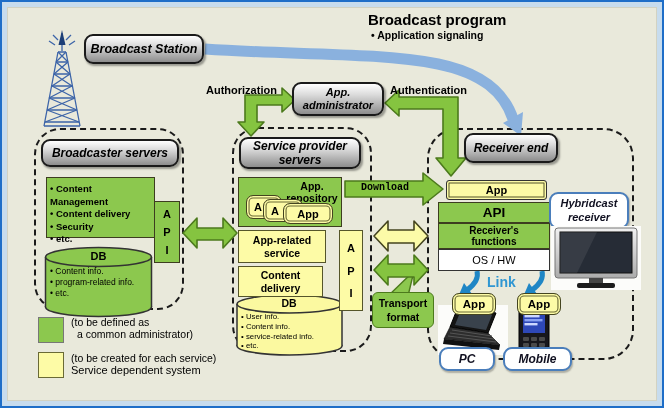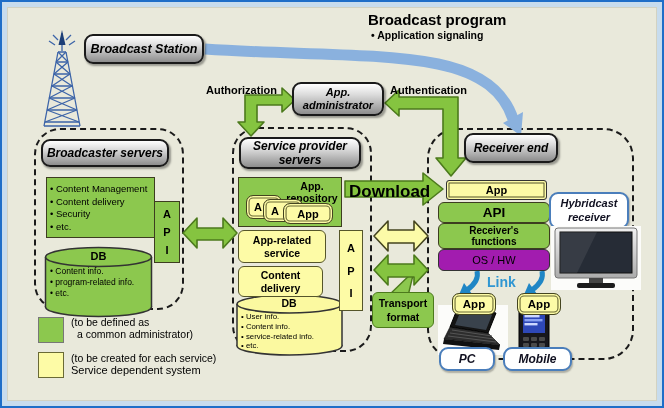--- a/index.html
+++ b/index.html
@@ -13,21 +13,21 @@
   svg.layer { position:absolute; left:0; top:0; }
   .dashed-group { position:absolute; border:2px dashed #1a1a1a; border-radius:26px; }
   .gray-box { background:linear-gradient(#ffffff, #dcdcdc 35%, #8d8d8d);
               border:2px solid #1a1a1a; border-radius:9px;
               display:flex; flex-direction:column; align-items:center; justify-content:center;
               font-weight:bold; font-style:italic; color:#000;
               box-shadow:1.5px 2px 2px rgba(0,0,0,.35); text-align:center; }
   .green-box { background:#8cc84e; border:1.5px solid #3d3d20; }
   .yellow-box { background:#fdfba6; border:1.6px solid #55552a; }
   .cbox { display:flex; flex-direction:column; align-items:center; justify-content:center;
-          font-weight:bold; color:#000; text-align:center;border-radius:6px; }
+          font-weight:bold; color:#000; text-align:center; }
   .vapi { display:flex; flex-direction:column; align-items:center; justify-content:space-evenly;
           font-weight:bold; font-size:11px; color:#000; }
   .chip { position:absolute; background:#fdfba6; border:1.7px solid #44441f; border-radius:7px;
           box-shadow:inset 0 0 0 1.5px #fdfba6, inset 0 0 0 2.6px #6a6a35;
           font-weight:bold; font-size:11px; color:#000; display:flex; align-items:center; }
   .white-blue-box { background:#ffffff; border:2px solid #4a7ebb; border-radius:9px;
           display:flex; flex-direction:column; align-items:center; justify-content:center;
           font-weight:bold; font-style:italic; color:#101020;
           box-shadow:1px 1.5px 1.5px rgba(0,0,0,.25); }
   .bullets { font-size:9.5px; line-height:12.5px; color:#000; }
@@ -106,25 +106,25 @@
   <div class="abs lbl" style="left:371px; top:29px; font-size:10.5px;">• Application signaling</div>
 
   <div class="abs lbl" style="left:206px; top:84px; font-size:11px;">Authorization</div>
   <div class="abs lbl" style="left:390px; top:84px; font-size:11px;">Authentication</div>
 
   <div class="abs gray-box" style="left:292px; top:82px; width:92px; height:34px; font-size:11px; line-height:13px;">
     <span>App.</span>
     <span>administrator</span>
   </div>
 
-  <div class="abs gray-box" style="left:41px; top:139px; width:128px; height:28px; font-size:12px;text-align:center;">
+  <div class="abs gray-box" style="left:41px; top:139px; width:138px; height:28px; font-size:12px;text-align:center;">
     <span>Broadcaster servers</span>
   </div>
 
-  <div class="abs green-box bullets" style="left:46px; top:177px; width:109px; height:61px; padding:5px 3px;">
+  <div class="abs green-box bullets" style="left:46px; top:177px; width:109px; height:61px; padding:5px 3px;font-weight:bold;">
     <div>• Content Management</div>
     <div>• Content delivery</div>
     <div>• Security</div>
     <div>• etc.</div>
   </div>
 
   <div class="abs green-box vapi" style="left:154px; top:201px; width:26px; height:62px;">
     <span>A</span>
     <span>P</span>
     <span>I</span>
@@ -183,21 +183,21 @@
   </div>
 
   <div class="abs lbl" style="left:236px; top:297px; width:106px; text-align:center; font-size:10.5px;">DB</div>
   <div class="abs" style="left:241px; top:312px; font-size:7.8px; line-height:9.8px; color:#000;">
     <div>• User info.</div>
     <div>• Content info.</div>
     <div>• service-related info.</div>
     <div>• etc.</div>
   </div>
 
-  <div class="abs lbl" style="left:349px; top:182px; width:72px; text-align:center; font-size:17px;">Download</div>
+  <div class="abs lbl" style="left:349px; top:182px; width:72px; text-align:center; font-size:10px;font-family:Liberation Mono, monospace;">Download</div>
 
   <div class="abs cbox" style="left:372px; top:292px; width:62px; height:36px; background:#8cc84e; border:1.5px solid #4c7a1c; border-radius:6px; font-size:10.5px; line-height:14px;">
     <span>Transport</span>
     <span>format</span>
   </div>
 
   <div class="abs gray-box" style="left:464px; top:133px; width:94px; height:30px; font-size:12px;">
     <span>Receiver end</span>
   </div>
 
@@ -207,21 +207,21 @@
 
   <div class="abs cbox green-box" style="left:438px; top:202px; width:112px; height:21px; font-size:13.5px;">
     <span>API</span>
   </div>
 
   <div class="abs cbox green-box" style="left:438px; top:223px; width:112px; height:26px; font-size:10px; line-height:11.5px;">
     <span>Receiver's</span>
     <span>functions</span>
   </div>
 
-  <div class="abs cbox" style="left:438px; top:249px; width:112px; height:22px; background:#a21caf; border:1.6px solid #333; font-size:11px; font-weight:normal;">
+  <div class="abs cbox" style="left:438px; top:249px; width:112px; height:22px; background:#ffffff; border:1.6px solid #333; font-size:11px; font-weight:normal;">
     <span>OS / HW</span>
   </div>
 
   <div class="abs white-blue-box" style="left:549px; top:192px; width:80px; height:37px; font-size:11px; line-height:13.5px;">
     <span>Hybridcast</span>
     <span>receiver</span>
   </div>
 
   <svg class="layer" style="left:551px; top:226px;" width="90" height="66" viewBox="0 0 90 66">
     <rect x="0" y="0" width="90" height="64" fill="#fcfcfa"></rect>

